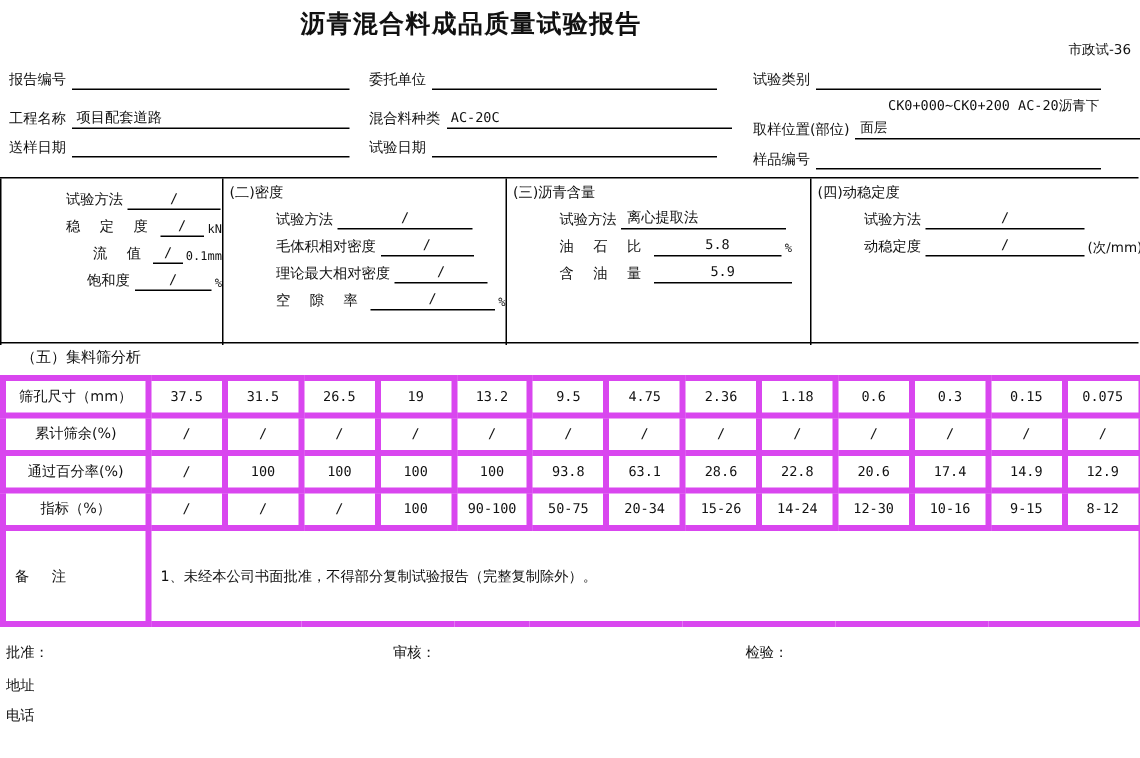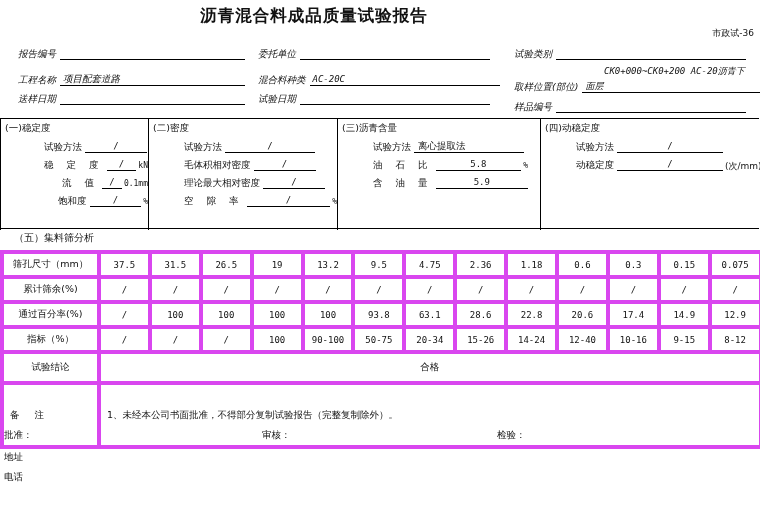--- a/index.html
+++ b/index.html
@@ -19,21 +19,21 @@
     text-align:center;
     font-size:16.5px;font-weight:bold;
     letter-spacing:1px;
   }
   .formcode{
     position:absolute;right:6px;top:27px;
     font-size:9px;
   }
 
   
-  .hdr{position:absolute;left:12px;top:44px;width:724px;height:72px;font-style:italic;}
+  .hdr{position:absolute;left:0;top:44px;width:724px;height:72px;}
   .fld{position:absolute;height:16px;display:flex;align-items:flex-end;}
   .fld .lbl{font-size:9.5px;white-space:nowrap;line-height:12px;}
   .fld .ln{
     border-bottom:1px solid #000;
     height:13px;
     margin-left:4px;
     font-size:9px;
     line-height:12px;
     padding-left:3px;
     box-sizing:border-box;
@@ -180,21 +180,20 @@
     </div>
     <div class="fld" style="left:502px;top:53px;">
       <span class="lbl">样品编号</span>
       <span class="ln" style="width:190px;"></span>
     </div>
   </div>
 
   <div class="boxrow">
 
     <div class="box" style="left:0px;width:148px;">
-      <div class="bt">(一)稳定度</div>
       <div class="row" style="padding-left:8px;">
         <span class="rl">试验方法</span>
         <span class="rv" style="width:62px;">/</span>
       </div>
       <div class="row" style="padding-left:8px;justify-content:space-between;">
         <span class="rl sp">稳 定 度</span>
         <span class="rv" style="width:62px;">/</span>
         <span class="ru">kN</span>
       </div>
       <div class="row" style="padding-left:26px;">
@@ -321,28 +320,24 @@
           <td class="rowlbl">指标（%）</td>
           <td>/</td>
           <td>/</td>
           <td>/</td>
           <td>100</td>
           <td>90-100</td>
           <td>50-75</td>
           <td>20-34</td>
           <td>15-26</td>
           <td>14-24</td>
-          <td>12-40</td>
+          <td>12-30</td>
           <td>10-16</td>
           <td>9-15</td>
           <td>8-12</td>
-        </tr>
-        <tr>
-          <td class="rowlbl concl">试验结论</td>
-          <td class="wide concl" colspan="13">合格</td>
         </tr>
         <tr>
           <td class="remarklbl remark">备    注</td>
           <td class="remark" colspan="13">1、未经本公司书面批准，不得部分复制试验报告（完整复制除外）。</td>
         </tr>
       </tbody>
   </table>
 
   <div class="footer">
     <div class="sigrow">

